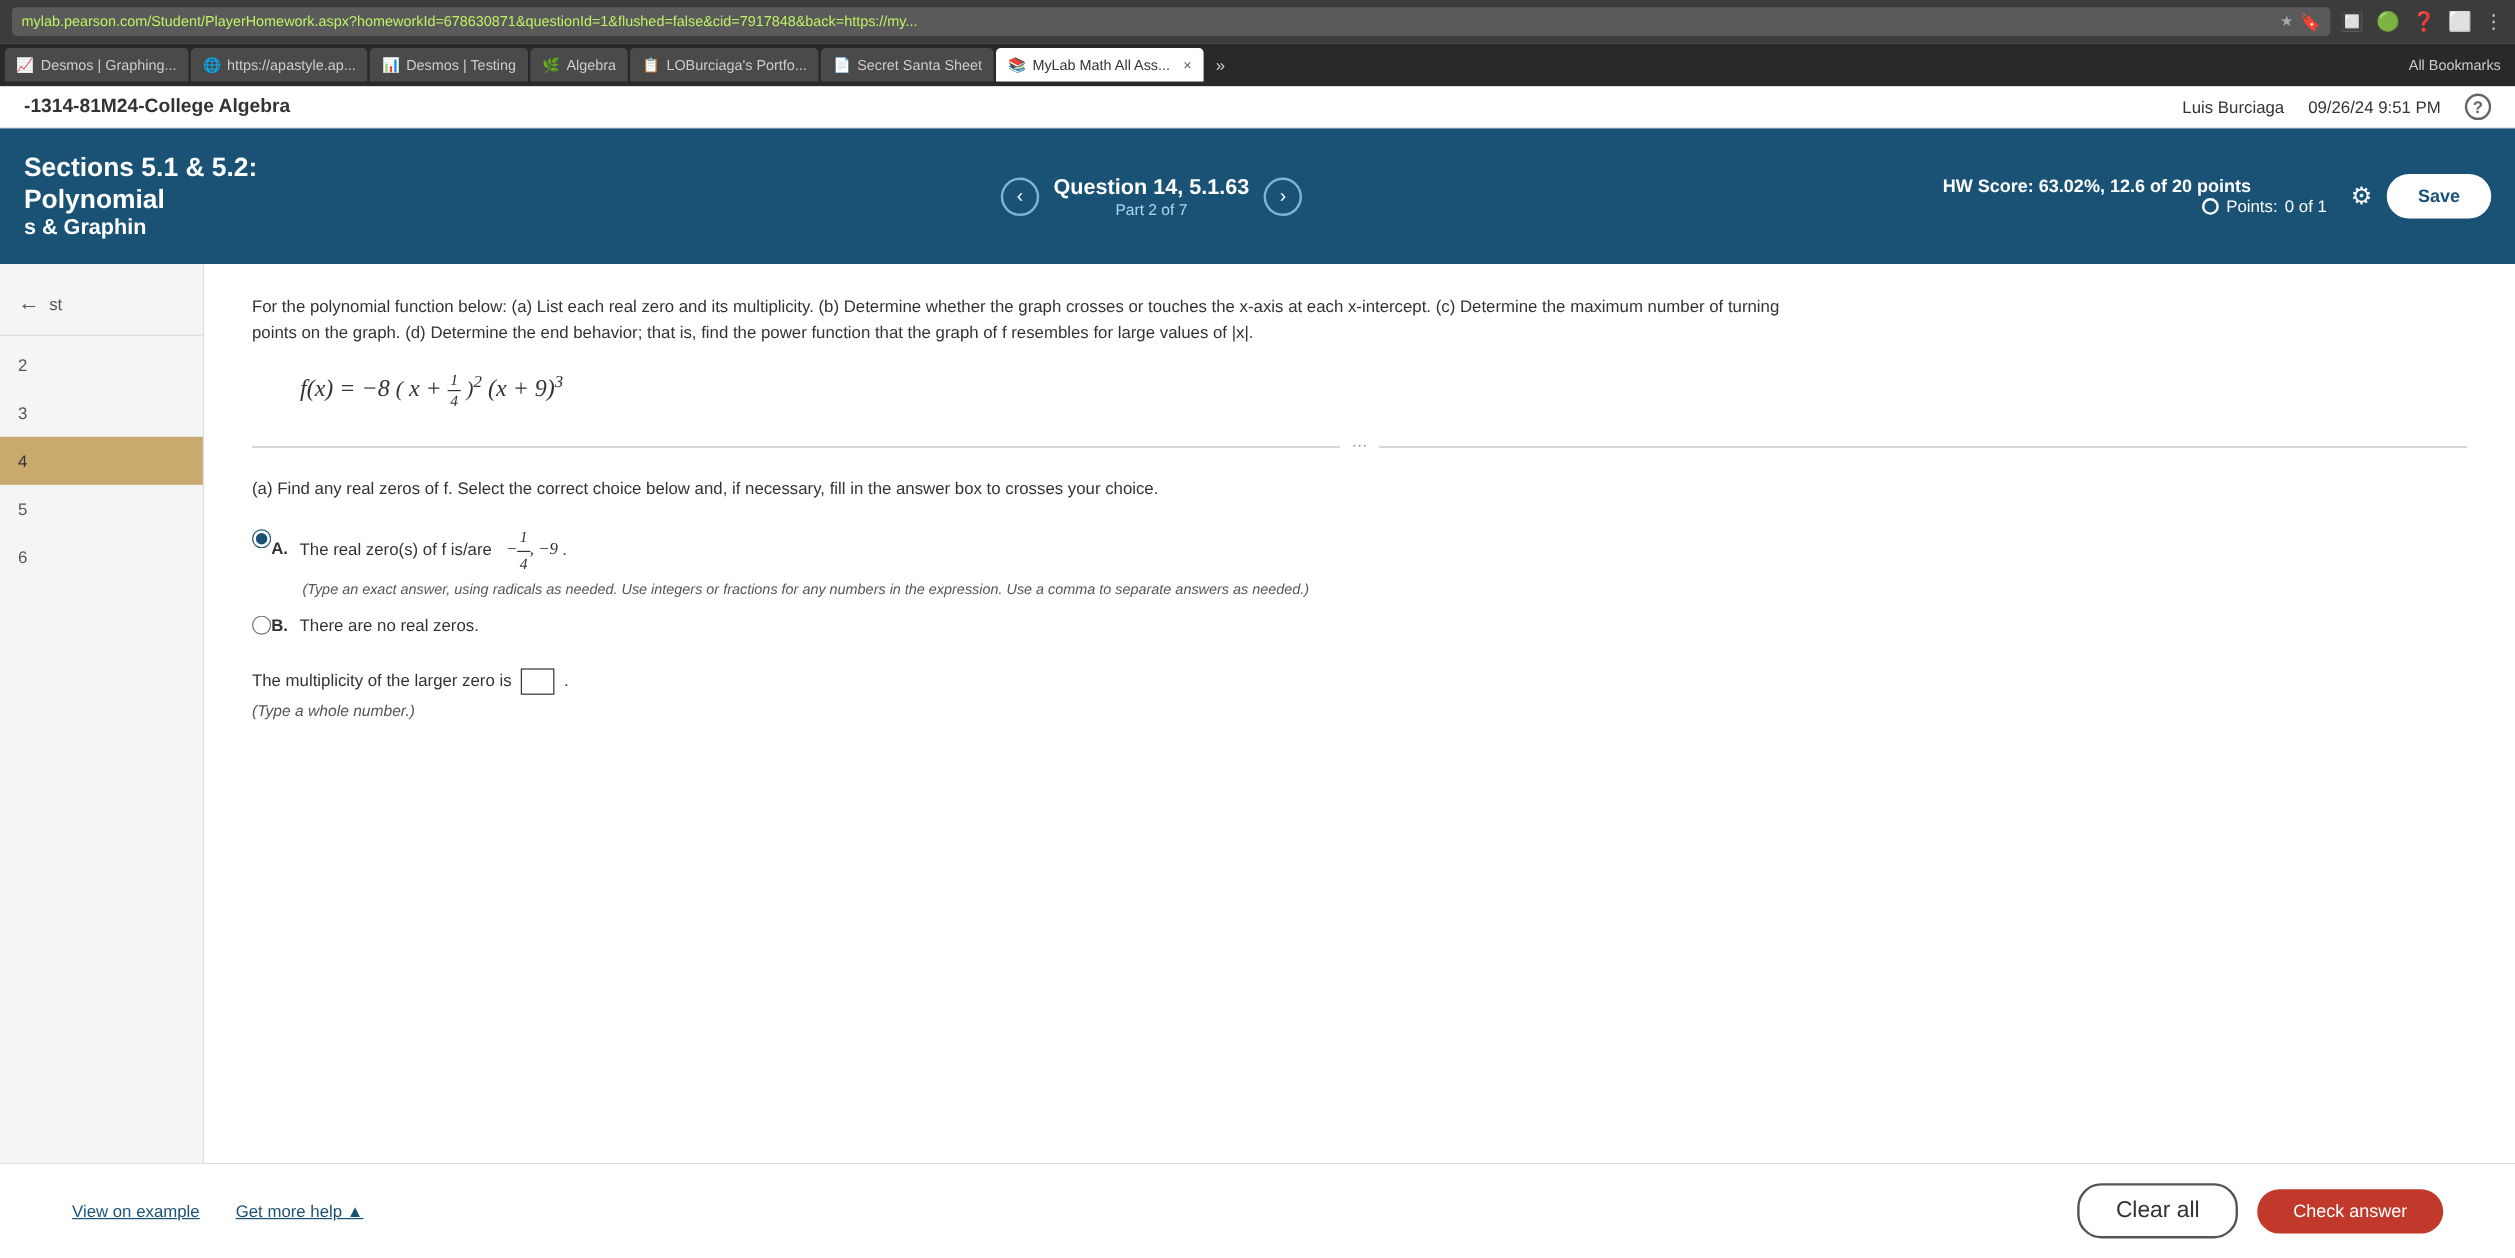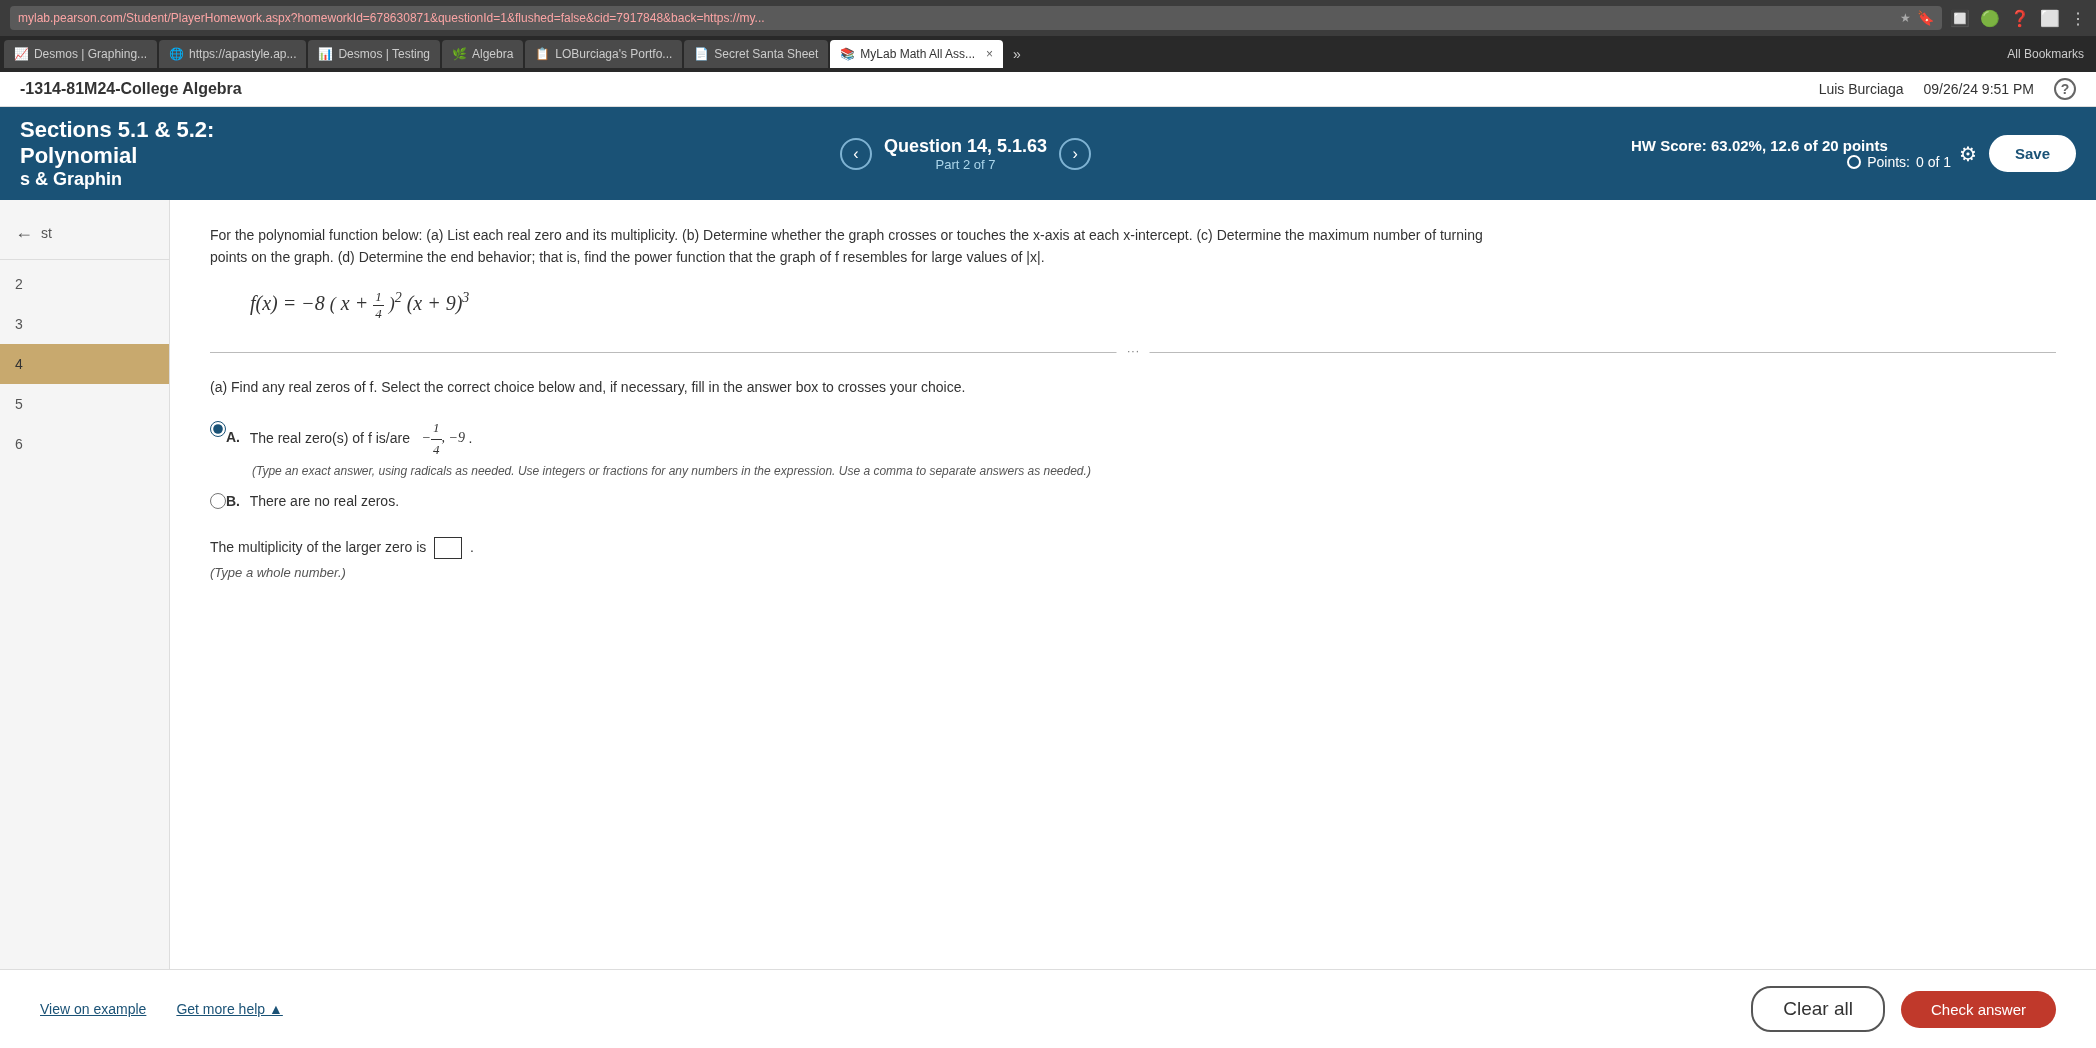--- a/index.html
+++ b/index.html
@@ -107,22 +107,22 @@
       color: #666;
       cursor: pointer;
     }
 
     
     .section-bar {
       background: #1a5276;
       color: #fff;
       display: flex;
       align-items: center;
-      padding: 10px 20px;
-      gap: 8px;
+      padding: 20px 20px;
+      gap: 20px;
       min-height: 70px;
     }
     .section-title {
       font-size: 22px;
       font-weight: bold;
       flex: 0 0 280px;
     }
     .nav-center {
       flex: 1;
       display: flex;
@@ -312,21 +312,21 @@
     }
 
     
     .bottom-bar {
       position: fixed;
       bottom: 0;
       right: 0;
       width: calc(2096px - 0px);
       background: #fff;
       border-top: 1px solid #ddd;
-      padding: 16px 40px;
+      padding: 16px 60px;
       display: flex;
       justify-content: flex-end;
       gap: 16px;
       align-items: center;
     }
     .bottom-links {
       display: flex;
       gap: 30px;
       margin-right: auto;
       align-items: center;
@@ -370,21 +370,21 @@
       font-size: 13px;
     }
     .fraction .num { border-bottom: 1px solid #333; padding: 0 2px; }
     .fraction .den { padding: 0 2px; }
   </style>
 </head>
 <body>
 
 <div class="browser-bar">
   <div class="address-bar">
-    <span style="font-size:12px; color:#fca5a5; overflow:hidden; white-space:nowrap; text-overflow:ellipsis; flex:1;">mylab.pearson.com/Student/PlayerHomework.aspx?homeworkId=678630871&amp;questionId=1&amp;flushed=false&amp;cid=7917848&amp;back=https://my...</span>
+    <span style="font-size:12px; color:#bef264; overflow:hidden; white-space:nowrap; text-overflow:ellipsis; flex:1;">mylab.pearson.com/Student/PlayerHomework.aspx?homeworkId=678630871&amp;questionId=1&amp;flushed=false&amp;cid=7917848&amp;back=https://my...</span>
     <span style="color:#aaa;">★</span>
     <span style="color:#aaa; font-size:14px;">🔖</span>
   </div>
   <div class="browser-icons">
     <span>🔲</span>
     <span>🟢</span>
     <span>❓</span>
     <span>⬜</span>
     <span>⋮</span>
   </div>

